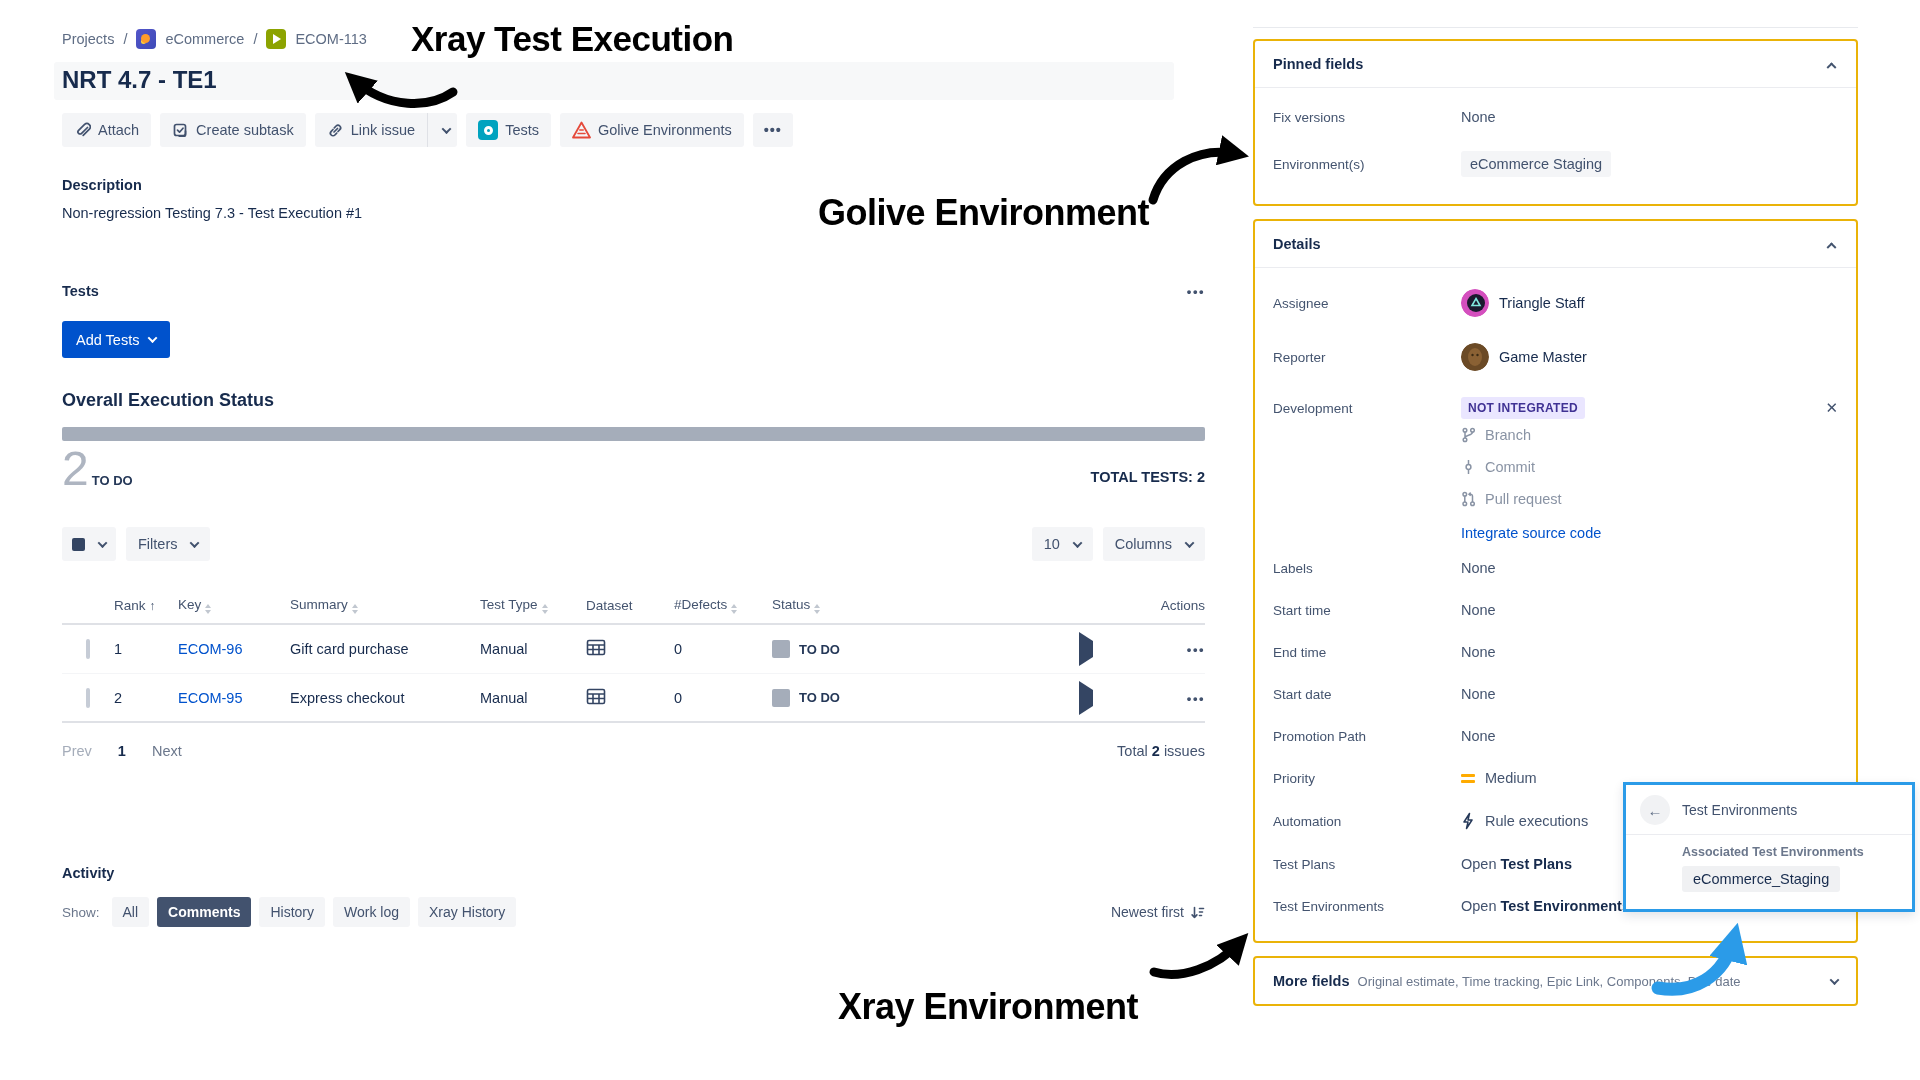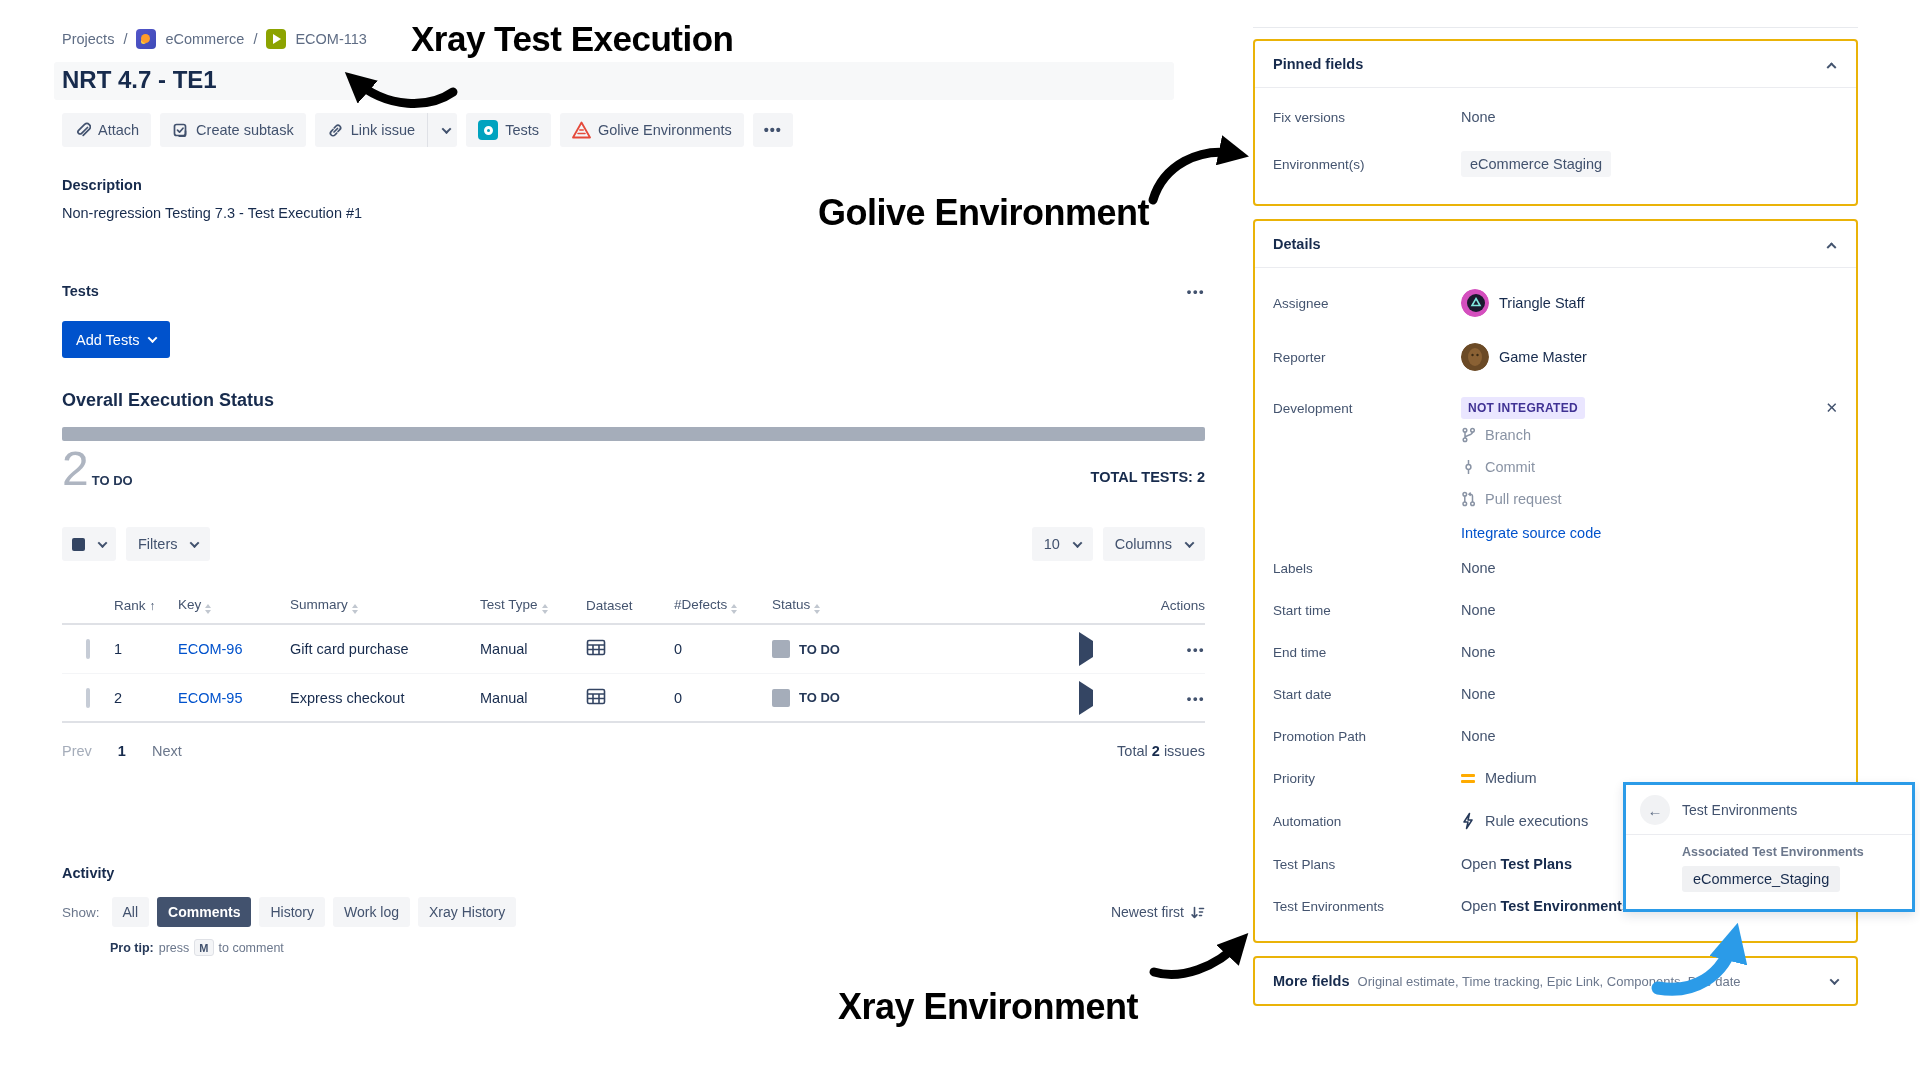--- a/index.html
+++ b/index.html
@@ -336,26 +336,20 @@
       <span class="tab">Xray History</span>
       <span class="newest">
         <span>Newest first</span>
         <svg width="15" height="15" viewBox="0 0 15 15" fill="none" stroke="#42526E" stroke-width="1.6" stroke-linecap="round">
             <path d="M4.5 2.5 v10 M4.5 12.5 l-2.4-2.6 M4.5 12.5 l2.4-2.6 M9.5 3.5 h4 M9.5 7 h3 M9.5 10.5 h2"></path>
           </svg>
       </span>
     </div>
 
 
-    <div class="pro-tip">
-      <b>Pro tip:</b>
-      <span>press</span>
-      <span class="keycap">M</span>
-      <span>to comment</span>
-    </div>
   </div>
 
   <div class="right-divider"></div>
 
   <div class="right-col">
 
     <div class="card">
       <div class="card-head">
         <span>Pinned fields</span>
         <i class="chev up"></i>

